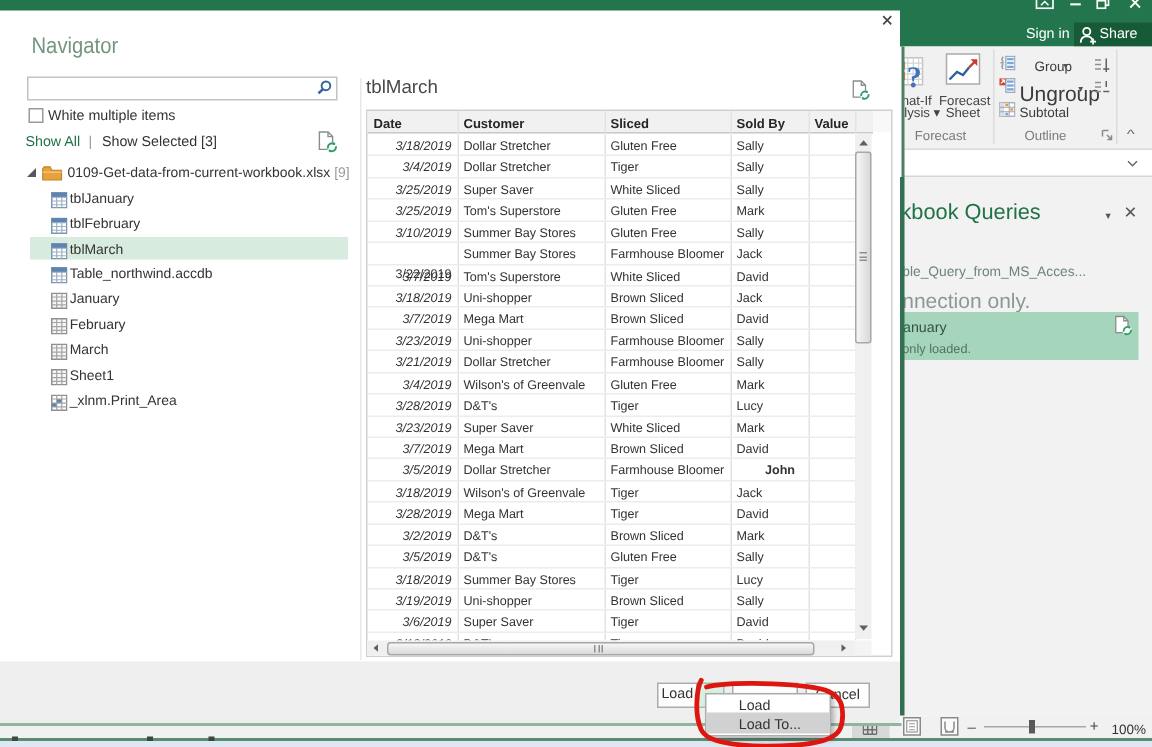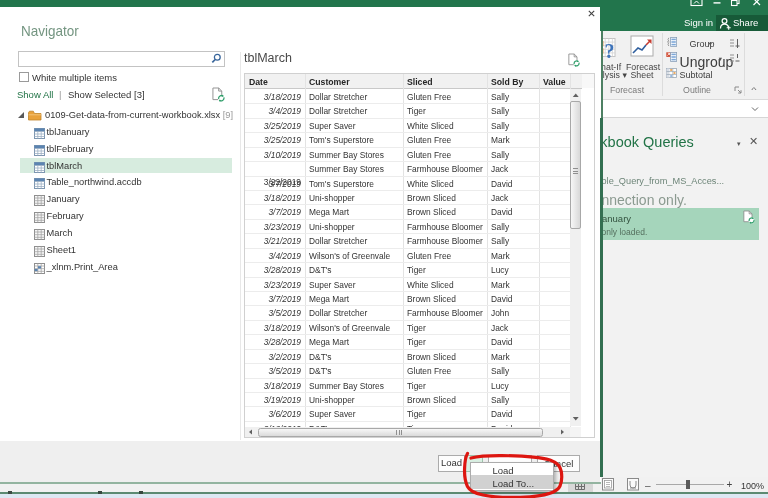--- a/index.html
+++ b/index.html
@@ -336,21 +336,21 @@
   <div class="abs" style="left:491px;top:279.59px;font-size:8.4px;color:#333;white-space:nowrap;">Mark</div>
   <div class="abs" style="left:245px;top:305.45px;width:325px;height:1px;background:#ececec;"></div>
   <div class="abs" style="left:245px;top:294.02px;width:56px;text-align:right;font-size:8.4px;font-style:italic;color:#333;">3/7/2019</div>
   <div class="abs" style="left:309px;top:294.02px;font-size:8.4px;color:#333;white-space:nowrap;">Mega Mart</div>
   <div class="abs" style="left:407px;top:294.02px;font-size:8.4px;color:#333;white-space:nowrap;">Brown Sliced</div>
   <div class="abs" style="left:491px;top:294.02px;font-size:8.4px;color:#333;white-space:nowrap;">David</div>
   <div class="abs" style="left:245px;top:319.88px;width:325px;height:1px;background:#ececec;"></div>
   <div class="abs" style="left:245px;top:308.45px;width:56px;text-align:right;font-size:8.4px;font-style:italic;color:#333;">3/5/2019</div>
   <div class="abs" style="left:309px;top:308.45px;font-size:8.4px;color:#333;white-space:nowrap;">Dollar Stretcher</div>
   <div class="abs" style="left:407px;top:308.45px;font-size:8.4px;color:#333;white-space:nowrap;">Farmhouse Bloomer</div>
-  <div class="abs" style="left:491px;top:308.45px;font-size:8.4px;color:#333;white-space:nowrap;">John</div>
+  <div class="abs" style="left:510px;top:308.45px;font-size:8.4px;color:#333;white-space:nowrap;font-weight:bold;">John</div>
   <div class="abs" style="left:245px;top:334.31px;width:325px;height:1px;background:#ececec;"></div>
   <div class="abs" style="left:245px;top:322.88px;width:56px;text-align:right;font-size:8.4px;font-style:italic;color:#333;">3/18/2019</div>
   <div class="abs" style="left:309px;top:322.88px;font-size:8.4px;color:#333;white-space:nowrap;">Wilson's of Greenvale</div>
   <div class="abs" style="left:407px;top:322.88px;font-size:8.4px;color:#333;white-space:nowrap;">Tiger</div>
   <div class="abs" style="left:491px;top:322.88px;font-size:8.4px;color:#333;white-space:nowrap;">Jack</div>
   <div class="abs" style="left:245px;top:348.74px;width:325px;height:1px;background:#ececec;"></div>
   <div class="abs" style="left:245px;top:337.31px;width:56px;text-align:right;font-size:8.4px;font-style:italic;color:#333;">3/28/2019</div>
   <div class="abs" style="left:309px;top:337.31px;font-size:8.4px;color:#333;white-space:nowrap;">Mega Mart</div>
   <div class="abs" style="left:407px;top:337.31px;font-size:8.4px;color:#333;white-space:nowrap;">Tiger</div>
   <div class="abs" style="left:491px;top:337.31px;font-size:8.4px;color:#333;white-space:nowrap;">David</div>

